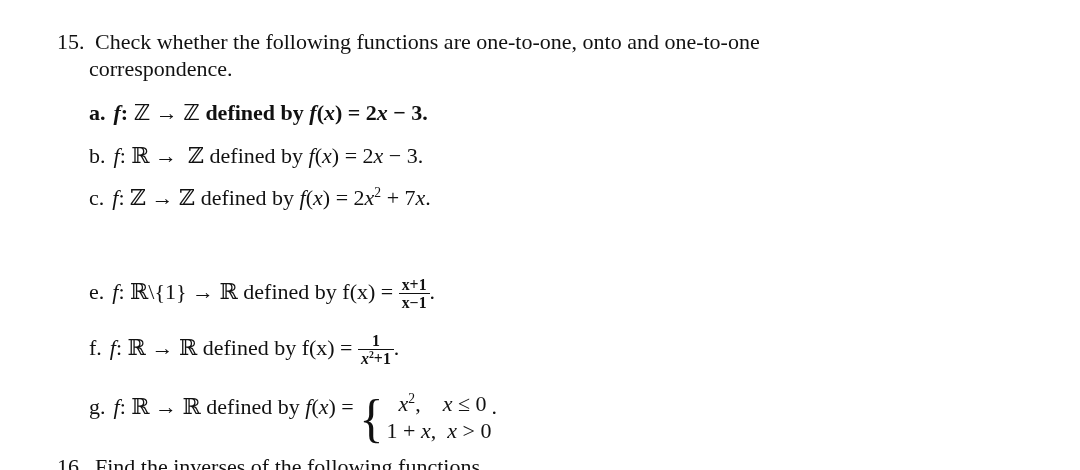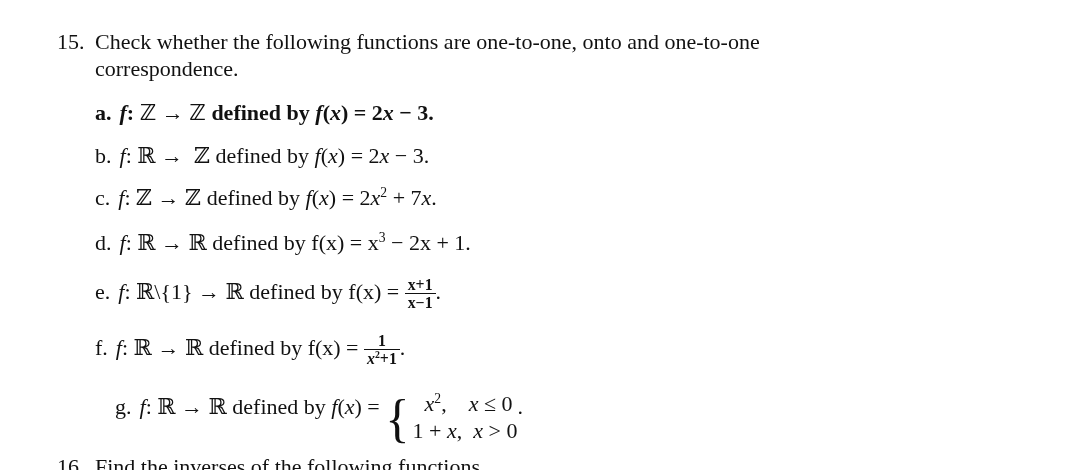--- a/index.html
+++ b/index.html
@@ -8,21 +8,21 @@
     width: 1080px;
     height: 470px;
     overflow: hidden;
     background: #ffffff;
     color: #111111;
     font-family: "Liberation Serif", "DejaVu Serif", serif;
     font-size: 22px;
   }
   .line {
     position: absolute;
-    left: 95px;
+    left: 89px;
     white-space: pre;
   }
   .line.hang { left: 57px; }
   .pnum { display: inline-block; width: 38px; }
   .label { display: inline-block; margin-right: 8px; }
   .runs { white-space: pre; }
   .mi { font-style: italic; }
   .rm { font-style: normal; }
   .bb { font-family: "DejaVu Serif", "DejaVu Sans", serif; }
   .sup {
@@ -58,39 +58,38 @@
 
   
   .l-intro1 { top: 13px; margin-top: 16px; }
   .l-intro2 { top: 56px; }
   .l-a { top: 99px; font-weight: bold; }
   .l-b { top: 143px; }
   .l-c { top: 185px; }
   .l-d { top: 230px; }
   .l-e { top: 276px; }
   .l-f { top: 332px; }
-  .l-g { top: 391px; margin-left: 20px; }
+  .l-g { top: 391px; }
   .l-frag { top: 454px; }
 </style>
 </head>
 <body>
 
 <div class="page">
 
   <div class="line hang l-intro1"><span class="pnum">15.</span><span>Check whether the following functions are one-to-one, onto and one-to-one</span></div>
 
   <div class="line l-intro2"><span>correspondence.</span></div>
 
   <div class="line l-a"><span class="label">a.</span><span class="runs"><span class="mi">f</span><span class="rm">: </span><span class="bb">ℤ</span><span class="rm"> → </span><span class="bb">ℤ</span><span class="rm"> defined by </span><span class="mi">f</span><span class="rm">(</span><span class="mi">x</span><span class="rm">)</span><span class="rm"> = 2</span><span class="mi">x</span><span class="rm"> − 3.</span></span></div>
 
   <div class="line l-b"><span class="label">b.</span><span class="runs"><span class="mi">f</span><span class="rm">: </span><span class="bb">ℝ</span><span class="rm"> →  </span><span class="bb">ℤ</span><span class="rm"> defined by </span><span class="mi">f</span><span class="rm">(</span><span class="mi">x</span><span class="rm">)</span><span class="rm"> = 2</span><span class="mi">x</span><span class="rm"> − 3.</span></span></div>
 
   <div class="line l-c"><span class="label">c.</span><span class="runs"><span class="mi">f</span><span class="rm">: </span><span class="bb">ℤ</span><span class="rm"> → </span><span class="bb">ℤ</span><span class="rm"> defined by </span><span class="mi">f</span><span class="rm">(</span><span class="mi">x</span><span class="rm">)</span><span class="rm"> = 2</span><span class="mi">x</span><span class="sup">2</span><span class="rm"> + 7</span><span class="mi">x</span><span class="rm">.</span></span></div>
 
-  <div class="line l-d"><span class="label">d.</span><span class="runs"><span class="mi">f</span><span class="rm">: </span><span class="bb">ℝ</span><span class="rm"> → </span><span class="bb">ℝ</span><span class="rm"> defined by f(x) = x</span><span class="sup">3</span><span class="rm"> − 2x + 1.</span></span></div>
 
   <div class="line l-e"><span class="label">e.</span><span class="runs"><span class="mi">f</span><span class="rm">: </span><span class="bb">ℝ</span><span class="rm">\{1} → </span><span class="bb">ℝ</span><span class="rm"> defined by f(x) = </span><span class="frac"><span class="num"><span class="rm">x+1</span></span><span class="den"><span class="rm">x−1</span></span></span><span class="rm">.</span></span></div>
 
   <div class="line l-f"><span class="label">f.</span><span class="runs"><span class="mi">f</span><span class="rm">: </span><span class="bb">ℝ</span><span class="rm"> → </span><span class="bb">ℝ</span><span class="rm"> defined by f(x) = </span><span class="frac"><span class="num"><span class="rm">1</span></span><span class="den"><span class="mi">x</span><span class="sup">2</span><span class="rm">+1</span></span></span><span class="rm">.</span></span></div>
 
   <div class="line l-g"><span class="label">g.</span><span class="runs"><span class="mi">f</span><span class="rm">: </span><span class="bb">ℝ</span><span class="rm"> → </span><span class="bb">ℝ</span><span class="rm"> defined by </span><span class="mi">f</span><span class="rm">(</span><span class="mi">x</span><span class="rm">)</span><span class="rm"> = </span><span class="cases"><span class="brace">{</span><span class="rows"><span class="crow"><span class="mi">x</span><span class="sup">2</span><span class="rm">,</span><span class="rm"> </span><span class="mi">x</span><span class="rm"> ≤ 0</span></span><span class="crow"><span class="rm">1 + </span><span class="mi">x</span><span class="rm">,</span><span class="rm"> </span><span class="mi">x</span><span class="rm"> &gt; 0</span></span></span></span><span class="rm">.</span></span></div>
 
   <div class="line hang l-frag"><span class="pnum">16.</span><span>Find the inverses of the following functions</span></div>
 
 </div>

